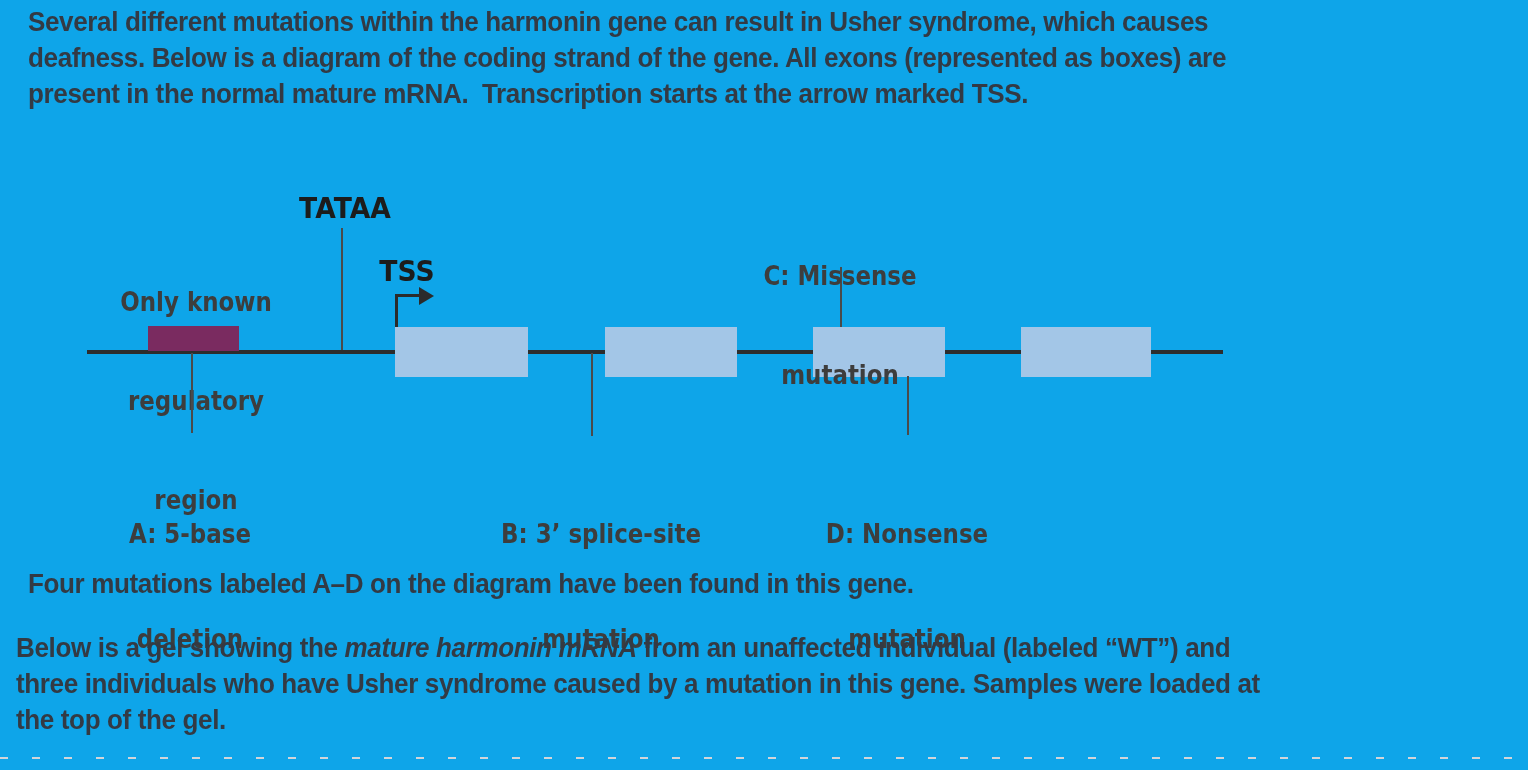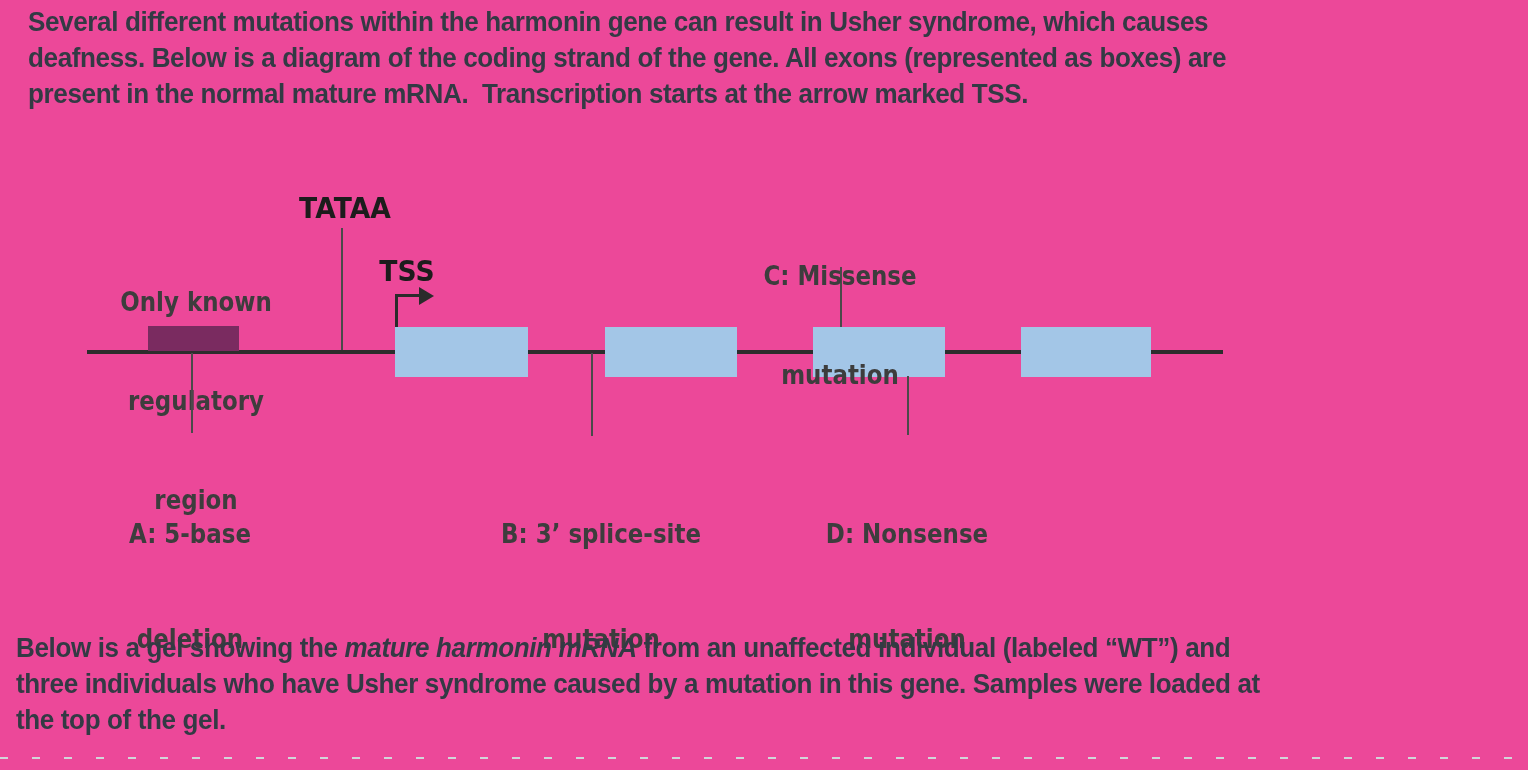--- a/index.html
+++ b/index.html
@@ -1,17 +1,17 @@
 <!DOCTYPE html>
 <html style="--regulatory-box: #7a2b60; --exon-box: #a3c6e7; --gene-line: #2d2d2d; --tick-line: #4a4a4a;"><head>
 <meta charset="utf-8">
 <style>
   html,body{margin:0;padding:0;background:#fff;}
   #page{
-    position:relative;width:1528px;height:770px;background:#ec4899;overflow:hidden;
+    position:relative;width:1528px;height:770px;background:#0ea5e9;overflow:hidden;
     font-family:"Liberation Sans",sans-serif;
   }
   
   .bodypara{position:absolute;color:#333a44;}
   .bodyline{
     font-weight:700;font-size:28px;line-height:36px;height:36px;
     letter-spacing:-0.4px;white-space:pre;
     transform:scaleX(0.93);transform-origin:0 50%;
   }
   #intro-para{left:28px;top:4px;}
@@ -127,20 +127,23 @@
       <div>mutation</div>
     </div>
 
     <div class="dlabel" id="d-label">
       <div>D: Nonsense</div>
       <div>mutation</div>
     </div>
 
   </div>
 
+  <div id="found-para" class="bodypara">
+    <div class="bodyline">Four mutations labeled A–D on the diagram have been found in this gene.</div>
+  </div>
 
   <div id="gel-para" class="bodypara">
     <div class="bodyline"><span>Below is a gel showing the </span><span class="ital">mature harmonin mRNA</span><span> from an unaffected individual (labeled “WT”) and</span></div>
     <div class="bodyline">three individuals who have Usher syndrome caused by a mutation in this gene. Samples were loaded at</div>
     <div class="bodyline">the top of the gel.</div>
   </div>
 
   <div id="page-break-dashes"></div>
 
 </div>

